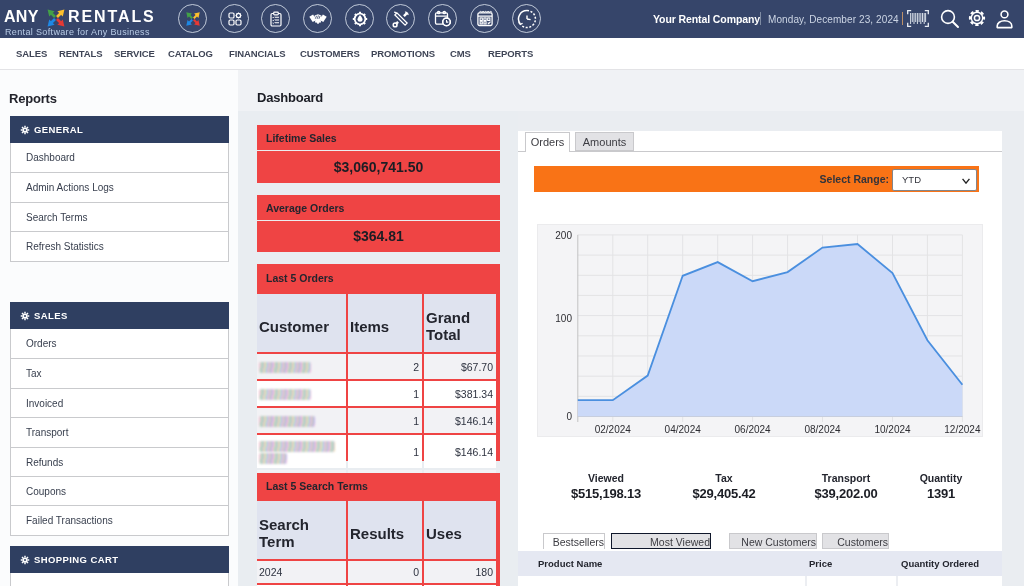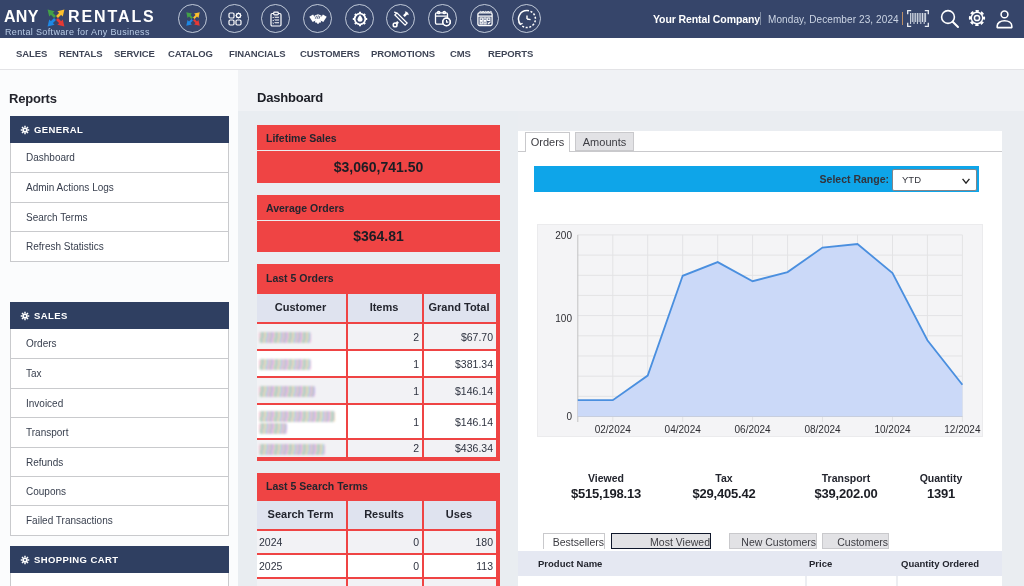--- a/index.html
+++ b/index.html
@@ -28,34 +28,34 @@
 .sb-items div { height:29.4px; line-height:29.4px; padding-left:15px; font-size:10px; color:#39404f; border-top:1px solid #c9cacd; }
 .sb-items div:first-child { border-top:none; }
 
 #midbg { position:absolute; left:238px; top:70px; width:280px; height:516px; background:#e9edf1; }
 #topstrip { position:absolute; left:238px; top:70px; width:786px; height:41px; background:#f0f2f5; }
 #mid-title { position:absolute; left:257px; top:90px; font-size:13px; font-weight:bold; color:#1b1d24; letter-spacing:-0.2px; }
 .card { position:absolute; left:257px; width:243px; background:#ef4444; }
 .card .ct { height:26px; line-height:27px; padding-left:9px; font-size:10.5px; font-weight:bold; color:#23252e; border-bottom:1px solid #ececee; }
 .card .cv { text-align:center; font-size:14px; font-weight:bold; color:#1b1d24; }
 table.mt { border-collapse:separate; border-spacing:2px; width:243px; margin-left:-2px; }
-table.mt th { background:#dfe3ef; font-size:11px; font-weight:bold; color:#23252e; text-align:center; padding:7px 4px 9px 2px; }
+table.mt th { background:#dfe3ef; font-size:15px; font-weight:bold; color:#23252e; text-align:left; padding:15px 4px 9px 2px; }
 table.mt td { font-size:10.5px; color:#2e3340; padding:2px 3px 2px 2px; }
 table.mt tr.odd td { background:#f2f2f5; }
 table.mt tr.even td { background:#fff; }
 .num { text-align:right; }
 .blurname { display:inline-block; height:11px; border-radius:2px; filter:blur(0.8px); vertical-align:middle; opacity:0.85;
   background:repeating-linear-gradient(95deg,#f0bcd0 0 2px,#a4d8b0 2px 4px,#acace6 4px 5px,#eed8a0 5px 7px,#a0d0de 7px 9px,#e8aed8 9px 11px,#b2dea4 11px 12px,#bcaae6 12px 14px); }
 
 #rpanel { position:absolute; left:518px; top:131px; width:484px; height:455px; background:#fff; }
 .tab { position:absolute; font-size:11px; color:#3c3c42; text-align:center; }
 .tab.on { background:#fff; border:1px solid #c9c9cc; border-bottom:none; z-index:3; }
 .tab.off { background:#e2e2e5; border:1px solid #c9c9cc; }
 #tabline1 { position:absolute; left:518px; top:151px; width:484px; height:1px; background:#c9c9cc; z-index:2; }
-#selbar { position:absolute; left:534px; top:166px; width:445px; height:26px; background:#0ea5e9; }
+#selbar { position:absolute; left:534px; top:166px; width:445px; height:26px; background:#f97316; }
 #sellab { position:absolute; left:0; top:7px; width:355px; text-align:right; font-size:10.5px; font-weight:bold; color:#33343c; }
 #selbox { position:absolute; left:358px; top:3px; width:85px; height:22px; background:#fff; border:1px solid #83858a; border-radius:2px; font-size:9.5px; color:#33343c; line-height:20px; padding-left:9px; }
 #selbox svg { position:absolute; right:6px; top:8px; }
 #chartbox { position:absolute; left:537px; top:224px; width:446px; height:213px; background:#f4f4f6; border:1px solid #ebebed; }
 #stats { position:absolute; left:518px; top:472px; width:484px; height:36px; }
 .stat { position:absolute; top:0; text-align:center; }
 .stat .sl { font-size:10.5px; font-weight:bold; color:#23252e; }
 .stat .sv { font-size:13px; font-weight:bold; color:#1b1d24; margin-top:2px; letter-spacing:-0.2px; }
 
 .btab { position:absolute; top:533px; height:16px; line-height:16px; font-size:10.5px; color:#3c3c42; text-align:right; }

